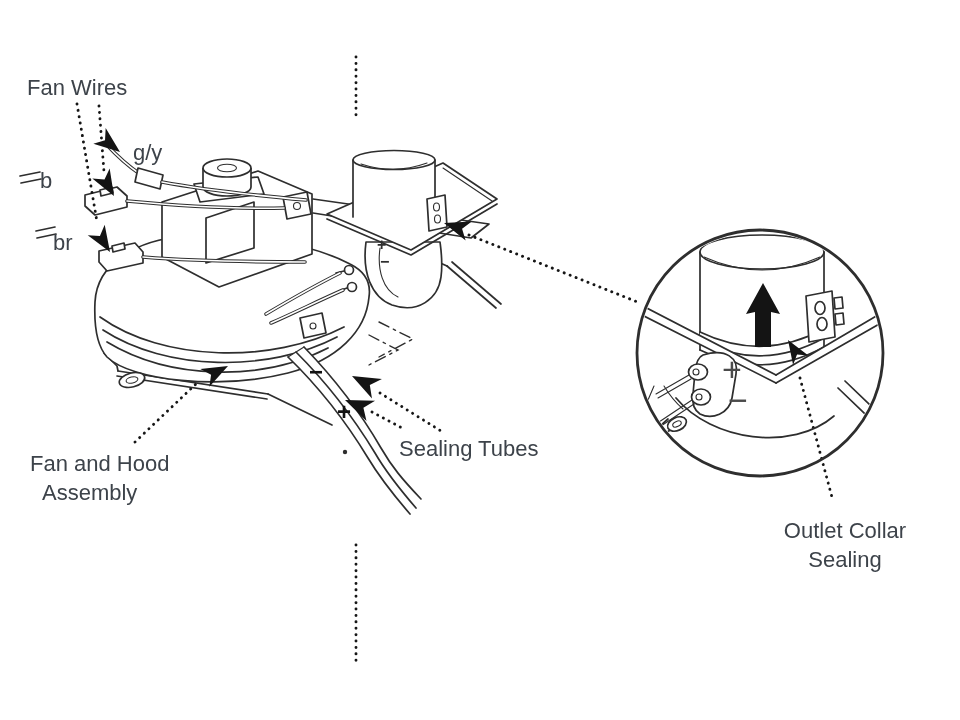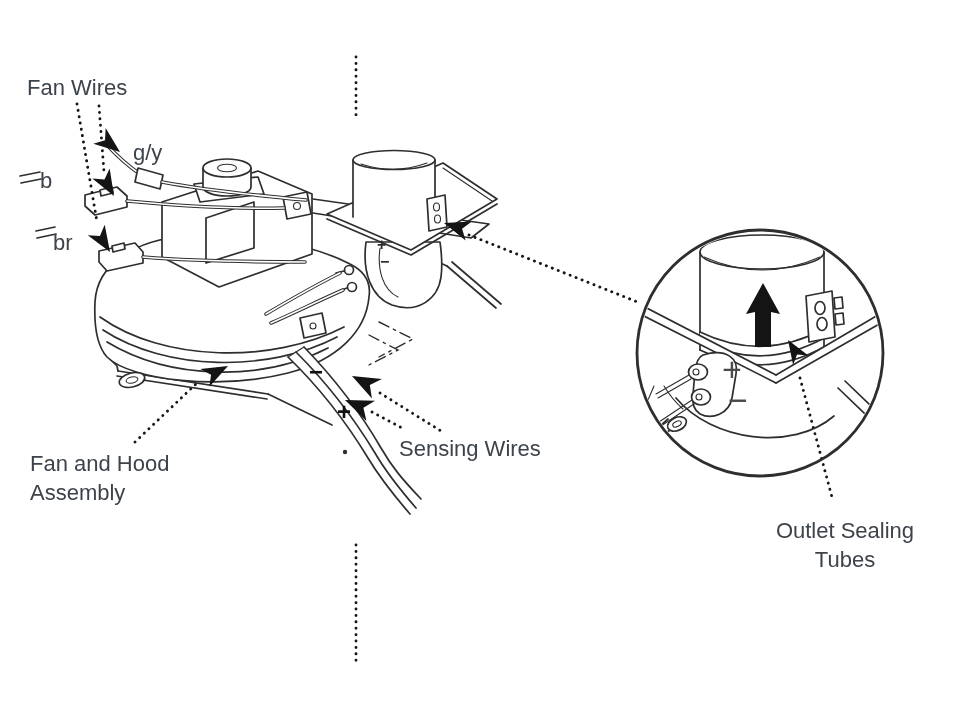--- a/index.html
+++ b/index.html
@@ -234,26 +234,26 @@
     </g>
   </g>
 </svg>
 
   <div class="lbl" style="left:27px;top:73px;">Fan Wires</div>
   <div class="lbl" style="left:133px;top:138px;">g/y</div>
   <div class="lbl" style="left:40px;top:166px;">b</div>
   <div class="lbl" style="left:53px;top:228px;">br</div>
   <div class="lbl" style="left:30px;top:449px;">
     <span style="display:block;">Fan and Hood</span>
-    <span style="display:block;">Assembly</span>
+    <span style="display:block;margin-left:12px;">Assembly</span>
   </div>
-  <div class="lbl" style="left:399px;top:434px;">Sensing Wires</div>
+  <div class="lbl" style="left:399px;top:434px;">Sealing Tubes</div>
   <div class="lbl center" style="left:744px;top:516px;width:202px;">
-    <span style="display:block;">Outlet Sealing</span>
-    <span style="display:block;">Tubes</span>
+    <span style="display:block;">Outlet Collar</span>
+    <span style="display:block;">Sealing</span>
   </div>
 
   <div class="mark" style="left:377px;top:237px;font-size:16px;">+</div>
   <div class="mark" style="left:380px;top:254px;font-size:16px;">−</div>
   <div class="mark heavy" style="left:309px;top:360px;">−</div>
   <div class="mark heavy" style="left:337px;top:400px;">+</div>
   <div class="mark big" style="left:722px;top:352px;">+</div>
   <div class="mark big" style="left:728px;top:383px;">−</div>
 
 </div>

